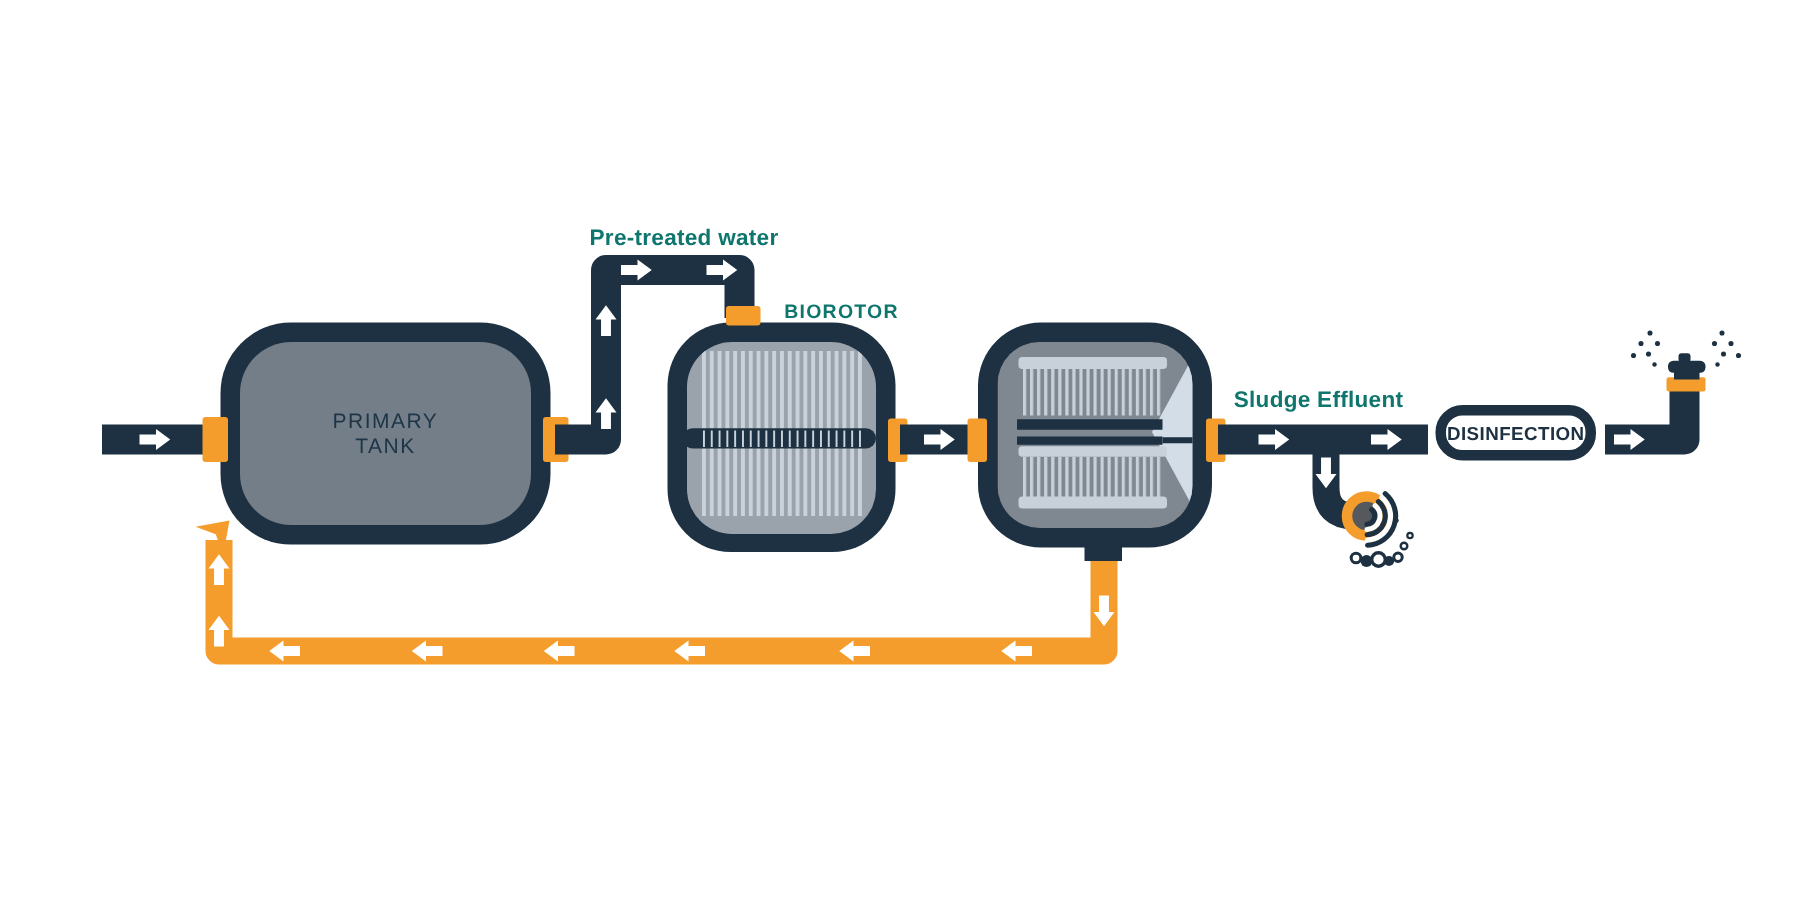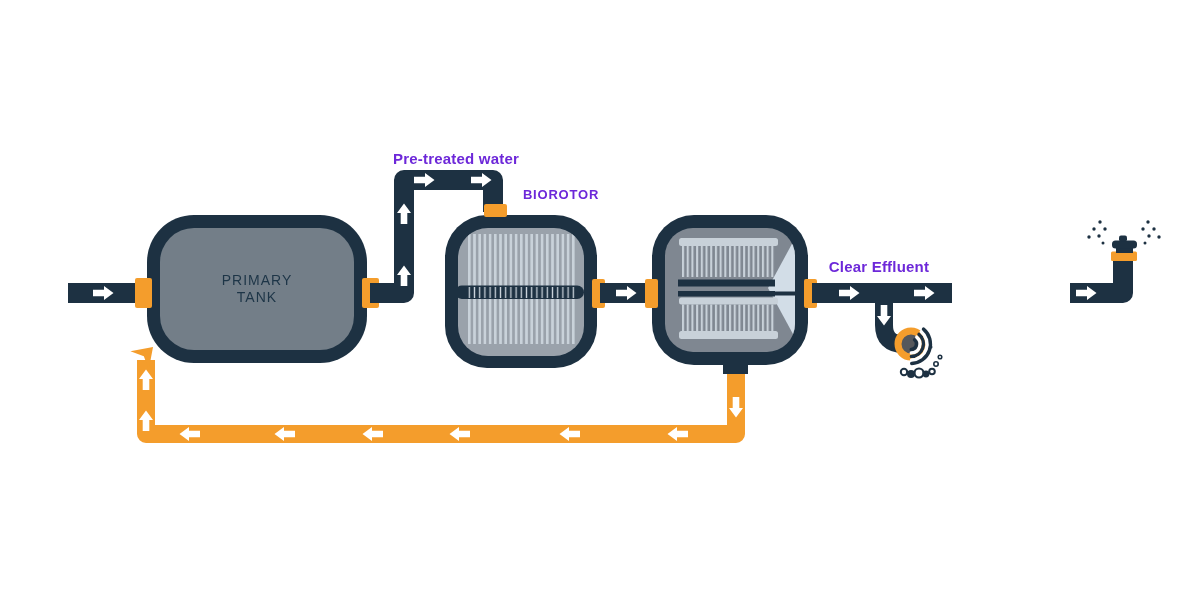--- a/index.html
+++ b/index.html
@@ -2,25 +2,25 @@
 <html><head>
 <meta charset="utf-8">
 <style>
   html,body{margin:0;padding:0;background:#fff;}
   .stage{
     position:relative;width:1200px;height:600px;background:#ffffff;
     font-family:"Liberation Sans","DejaVu Sans",sans-serif;overflow:hidden;
   }
   .stage svg{position:absolute;left:0;top:0;}
   .label{
-    position:absolute;font-weight:bold;color:#6d28d9;text-align:center;
+    position:absolute;font-weight:bold;color:#0f766e;text-align:center;
     white-space:pre-line;line-height:1.12;
   }
   .label.big{font-size:15px;letter-spacing:.2px;}
-  .label.caps{font-size:13px;letter-spacing:.8px;}
+  .label.caps{font-size:13px;letter-spacing:.8px;margin-top:13px;}
   .node-label{
     position:absolute;font-weight:normal;color:#1d3547;text-align:center;
     font-size:14px;letter-spacing:1px;line-height:1.2;white-space:pre-line;
   }
   .disinfection-box{
     position:absolute;left:957px;top:270px;width:107px;height:37px;
     box-sizing:border-box;background:#ffffff;border:7px solid #1d3142;
     border-radius:18px;display:flex;align-items:center;justify-content:center;
     font-weight:bold;font-size:12.5px;letter-spacing:.3px;color:#1d3142;
   }
@@ -167,18 +167,21 @@
           <circle cx="1159" cy="237" r="1.7"></circle>
         <circle cx="1143" cy="229" r="1.7"></circle>
           <circle cx="1149" cy="236" r="1.7"></circle>
           <circle cx="1145" cy="243" r="1.5"></circle>
       </g>
     </g>
   </svg>
 
   <div class="label big" style="left:366px;top:151px;width:180px;">Pre-treated water</div>
   <div class="label caps" style="left:501px;top:188px;width:120px;">BIOROTOR</div>
-  <div class="label big" style="left:799px;top:259px;width:160px;">Clear Effluent</div>
+  <div class="label big" style="left:799px;top:259px;width:160px;">Sludge Effluent</div>
   <div class="node-label" style="left:157px;top:272px;width:200px;">PRIMARY
 TANK</div>
 
+  <div class="disinfection-box">
+    <span>DISINFECTION</span>
+  </div>
 
 </div>
 
 </body></html>

